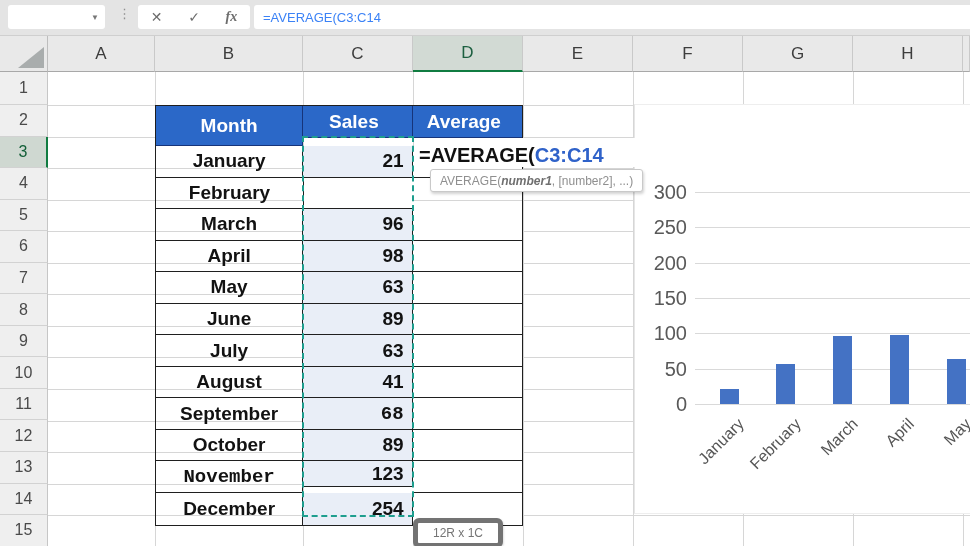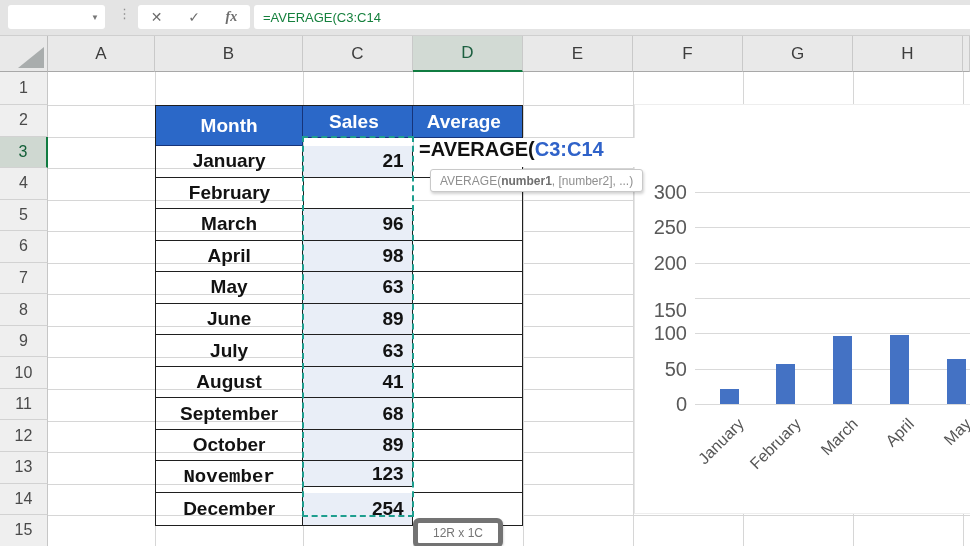--- a/index.html
+++ b/index.html
@@ -14,21 +14,21 @@
              background:#fff; border-radius:3px; display:flex; align-items:center; }
   .namebox .nbval { flex:1; font-size:12px; color:#444; padding-left:8px; }
   .namebox .caret { font-size:8px; color:#777; padding-right:6px; }
   .sepdots { position:absolute; left:118px; top:6px; color:#909090; font-size:13px; letter-spacing:0; }
   .fxbox { position:absolute; left:138px; top:5px; width:112px; height:24px; background:#fff;
            border-radius:3px; display:flex; align-items:center; justify-content:space-around; }
   .fxbox .ic { color:#6d6d6d; font-size:14px; line-height:1; cursor:default; }
   .fxbox .fx { font-family:"Liberation Serif", serif; font-style:italic; font-weight:bold; font-size:14px; }
   .fbar { position:absolute; left:254px; top:5px; width:716px; height:24px; background:#fff;
           border-radius:3px 0 0 3px; display:flex; align-items:center; }
-  .fbar span { font-size:13px; color:#15803d; padding-left:9px; }
+  .fbar span { font-size:13px; color:#3b82f6; padding-left:9px; }
 
   
   .colheaders { position:absolute; left:0; top:36px; width:970px; height:36px;
                 display:flex; background:#e9e9e9; }
   .cornercell { width:48px; height:36px; border-right:1px solid #bdbdbd; border-bottom:1px solid #a8a8a8;
                 position:relative; background:#e9e9e9; }
   .cornercell .tri { position:absolute; right:3px; bottom:3px; width:26px; height:21px;
                      background:#a9adad; clip-path:polygon(100% 0,100% 100%,0 100%); }
   .colh { height:36px; border-right:1px solid #c9c9c9; border-bottom:1px solid #a8a8a8;
           display:flex; align-items:center; justify-content:center;
@@ -70,31 +70,31 @@
   .c-sales { width:110px; justify-content:flex-end; padding-right:8px; background:var(--sel-fill,#e9eef7); }
   .c-avg   { width:110px; background:#fff; }
   .trow.head .c-sales, .trow.head .c-avg { background:var(--head-blue,#2b68c8); padding-right:7px; }
 
   
   .ants { position:absolute; left:254px; top:64px; width:112px; height:381px;
           border:2px dashed var(--ants-color,#1e9e8e); pointer-events:none; }
 
   
   .editcell { position:absolute; left:367px; top:66px; height:29px; min-width:224px;
-              background:#fff; display:flex; align-items:flex-start; padding-left:4px;
+              background:#fff; display:flex; align-items:flex-end; padding-left:4px;
               font-weight:bold; font-size:20px; white-space:nowrap; }
   .editcell .fblack { color:#111; }
   .editcell .fref { color:var(--ref-blue,#2f62c9); }
 
   
   .tooltip { position:absolute; left:382px; top:97px; height:23px; padding:0 9px;
              background:#fff; border:1px solid #c9c9c9; border-radius:3px;
              box-shadow:1px 2px 3px rgba(0,0,0,.18);
              display:flex; align-items:center; font-size:12px; color:#8f8f8f; white-space:nowrap; }
-  .tooltip b { color:#6f6f6f; }
+  .tooltip b { color:#6f6f6f;font-style:italic; }
 
   
   .badge { position:absolute; left:365px; top:446px; padding:3px 15px; background:#fff;
            border:5px solid #737373; border-radius:6px; box-shadow:1px 1px 2px rgba(0,0,0,.12);
            font-size:12px; color:#757575; white-space:nowrap; }
 </style>
 </head>
 <body>
 
 <div class="app">
@@ -174,21 +174,21 @@
       <div class="hline" style="top: 411.6px;"></div>
       <div class="hline" style="top: 443.15px;"></div>
       <div class="chart">
         <div class="gl" style="top: 87px; left: 60px;"></div>
         <div class="ylab" style="top: 77px; left: 0px;">300</div>
         <div class="gl" style="top: 122.333px; left: 60px;"></div>
         <div class="ylab" style="top: 112.333px; left: 0px;">250</div>
         <div class="gl" style="top: 157.667px; left: 60px;"></div>
         <div class="ylab" style="top: 147.667px; left: 0px;">200</div>
         <div class="gl" style="top: 193px; left: 60px;"></div>
-        <div class="ylab" style="top: 195px; left: 0px;">150</div>
+        <div class="ylab" style="top: 183px; left: 0px;">150</div>
         <div class="gl" style="top: 228.333px; left: 60px;"></div>
         <div class="ylab" style="top: 218.333px; left: 0px;">100</div>
         <div class="gl" style="top: 263.667px; left: 60px;"></div>
         <div class="ylab" style="top: 253.667px; left: 0px;">50</div>
         <div class="gl" style="top: 299px; left: 60px;"></div>
         <div class="ylab" style="top: 289px; left: 0px;">0</div>
         <div class="bar" style="left: 84.5px; width: 19px; top: 284.16px; height: 14.84px;"></div>
         <div class="bar" style="left: 141.25px; width: 19px; top: 259.427px; height: 39.5733px;"></div>
         <div class="bar" style="left: 198px; width: 19px; top: 231.16px; height: 67.84px;"></div>
         <div class="bar" style="left: 254.75px; width: 19px; top: 229.747px; height: 69.2533px;"></div>
@@ -240,21 +240,21 @@
           <div class="tcell c-sales" style="height: 31.55px;">63</div>
           <div class="tcell c-avg" style="height: 31.55px;"></div>
         </div>
         <div class="trow">
           <div class="tcell c-month" style="height: 31.55px;">August</div>
           <div class="tcell c-sales" style="height: 31.55px;">41</div>
           <div class="tcell c-avg" style="height: 31.55px;"></div>
         </div>
         <div class="trow">
           <div class="tcell c-month" style="height: 31.55px;">September</div>
-          <div class="tcell c-sales" style="height: 31.55px;">68</div>
+          <div class="tcell c-sales" style="height: 31.55px; font-family: Liberation Mono, monospace;">68</div>
           <div class="tcell c-avg" style="height: 31.55px;"></div>
         </div>
         <div class="trow">
           <div class="tcell c-month" style="height: 31.55px;">October</div>
           <div class="tcell c-sales" style="height: 31.55px;">89</div>
           <div class="tcell c-avg" style="height: 31.55px;"></div>
         </div>
         <div class="trow">
           <div class="tcell c-month" style="height: 31.55px; font-family: Liberation Mono, monospace;">November</div>
           <div class="tcell c-sales" style="height: 26px;">123</div>

